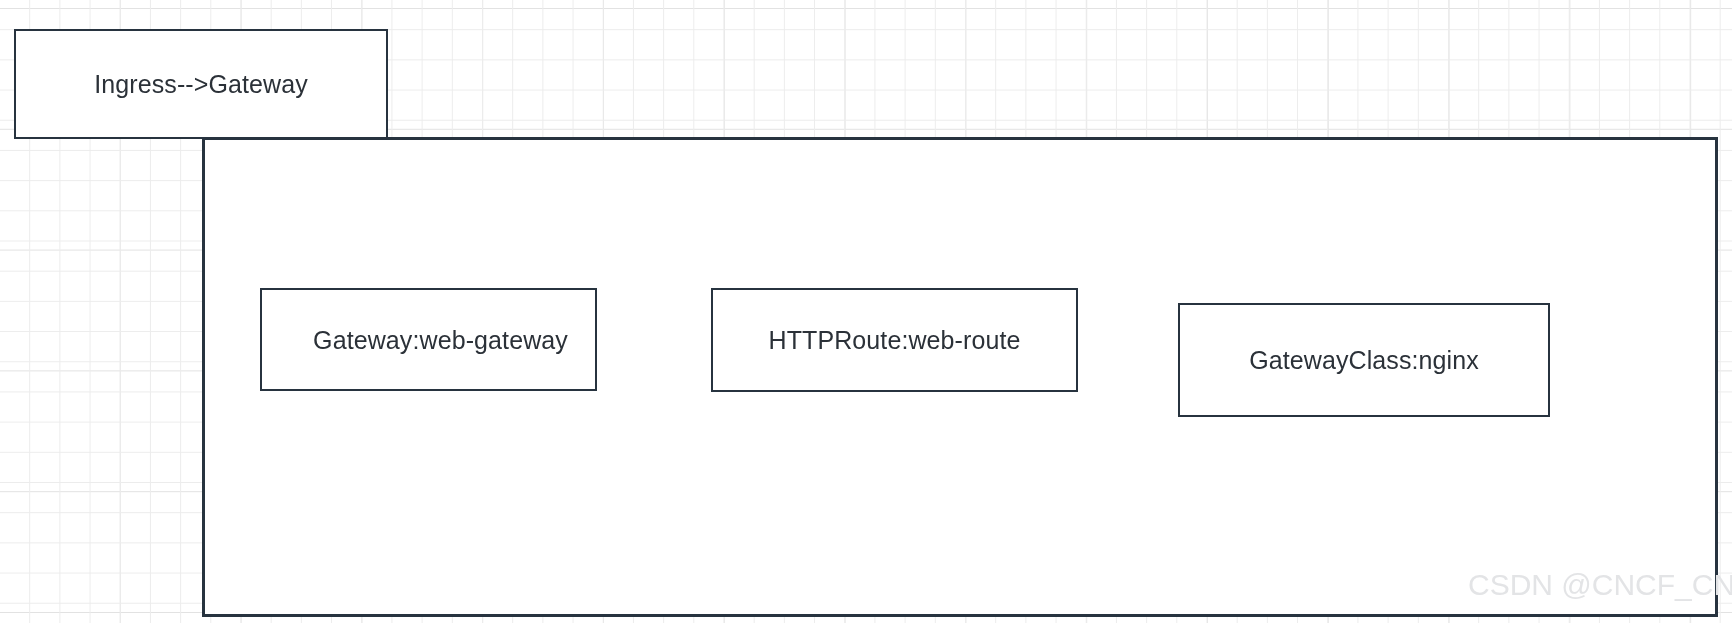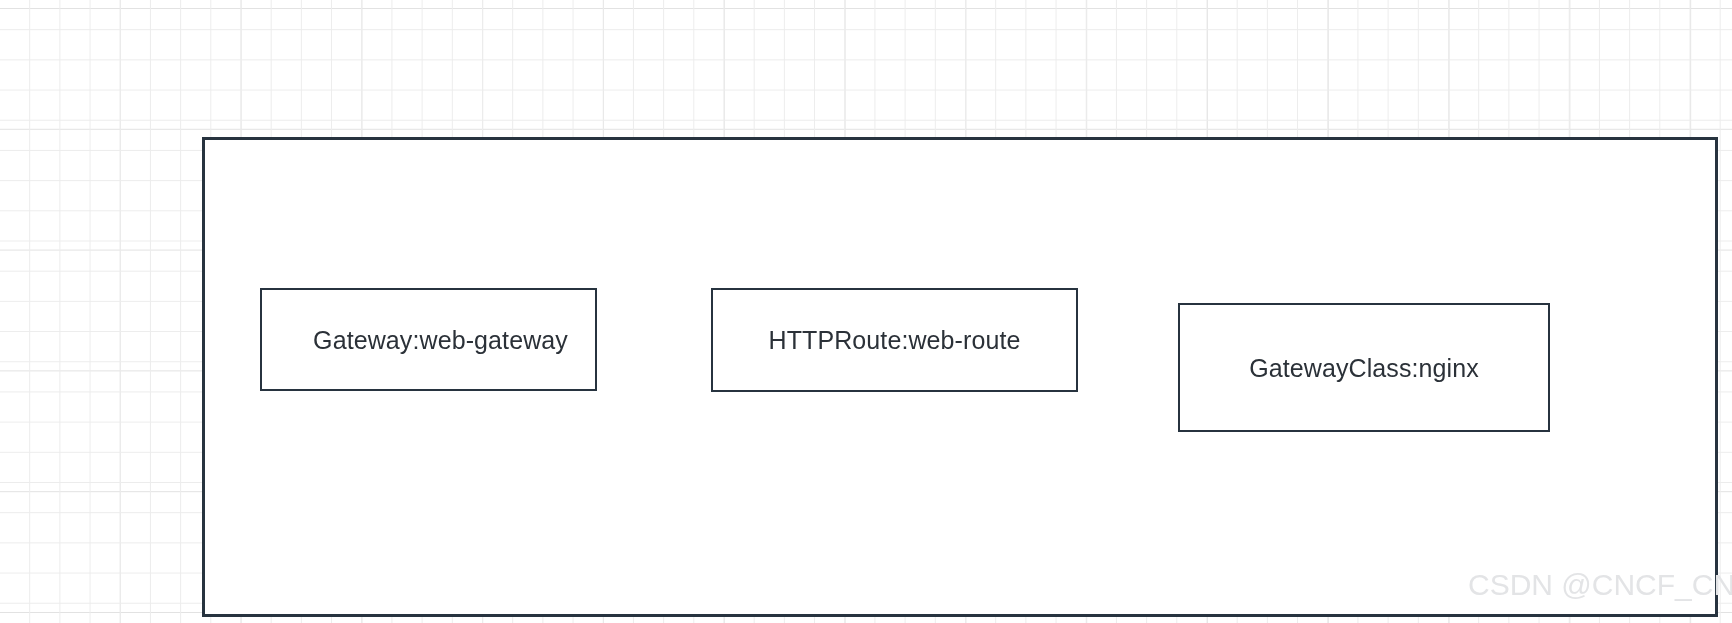--- a/index.html
+++ b/index.html
@@ -81,21 +81,21 @@
     left: 711px;
     top: 288px;
     width: 367px;
     height: 104px;
     z-index: 2;
   }
   #node-gatewayclass {
     left: 1178px;
     top: 303px;
     width: 372px;
-    height: 129px;
+    height: 114px;
     z-index: 2;
   }
 
   
   #watermark {
     position: absolute;
     left: 1468px;
     top: 568px;
     font-family: "Liberation Sans", sans-serif;
     font-size: 30px;
@@ -104,20 +104,23 @@
     z-index: 5;
     pointer-events: none;
     user-select: none;
   }
 </style>
 </head>
 <body>
 
 <div id="canvas">
 
+  <div class="node" id="title-box">
+    <span class="node-label">Ingress--&gt;Gateway</span>
+  </div>
 
   <div class="node" id="group-box">
     <span class="node-label"></span>
   </div>
 
   <div class="node" id="node-gateway">
     <span class="node-label">Gateway:web-gateway</span>
   </div>
 
   <div class="node" id="node-httproute">

